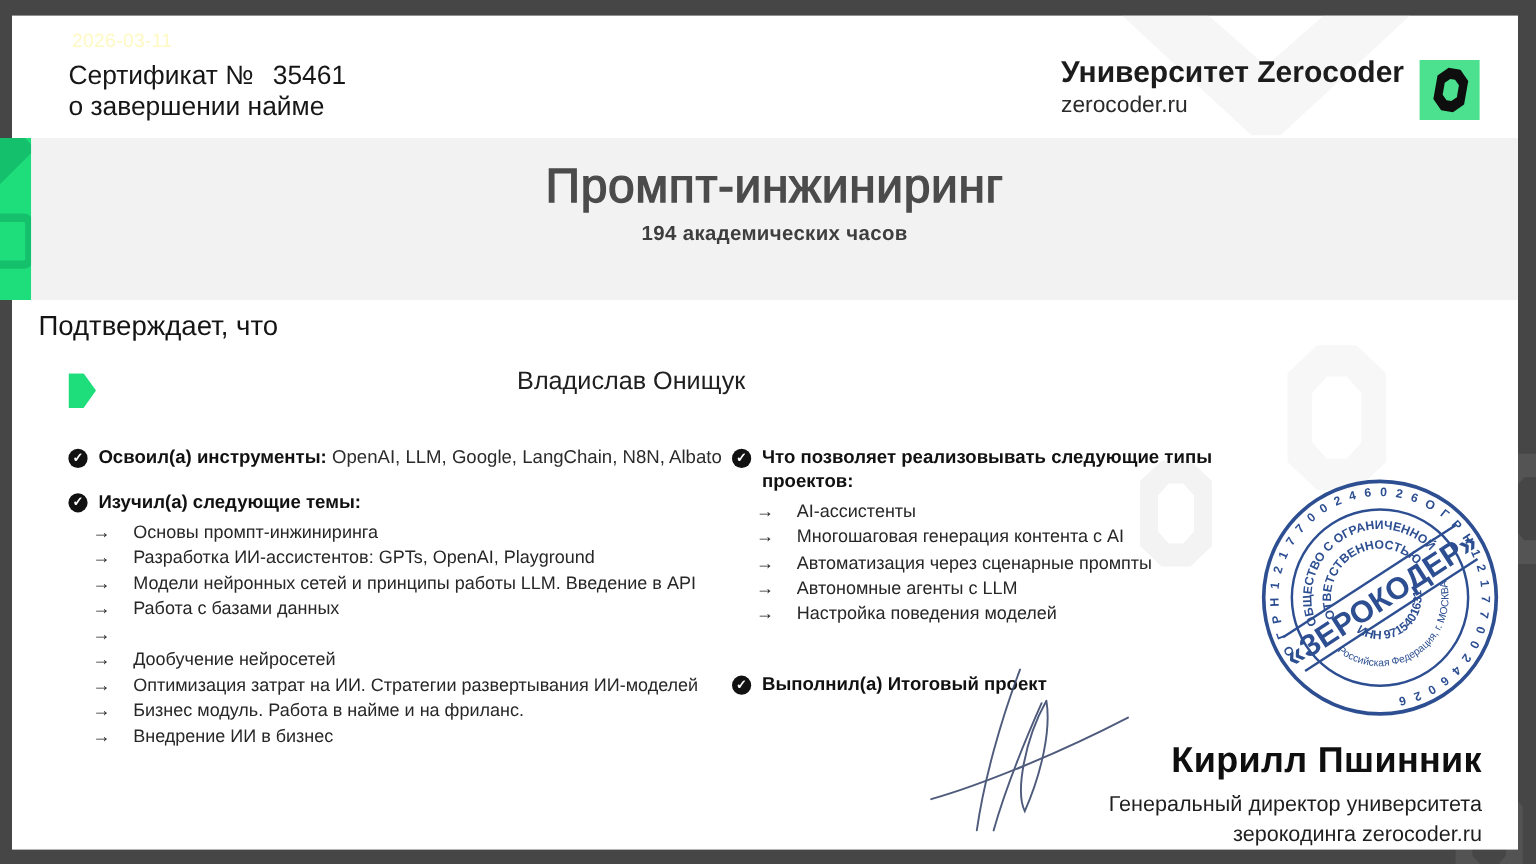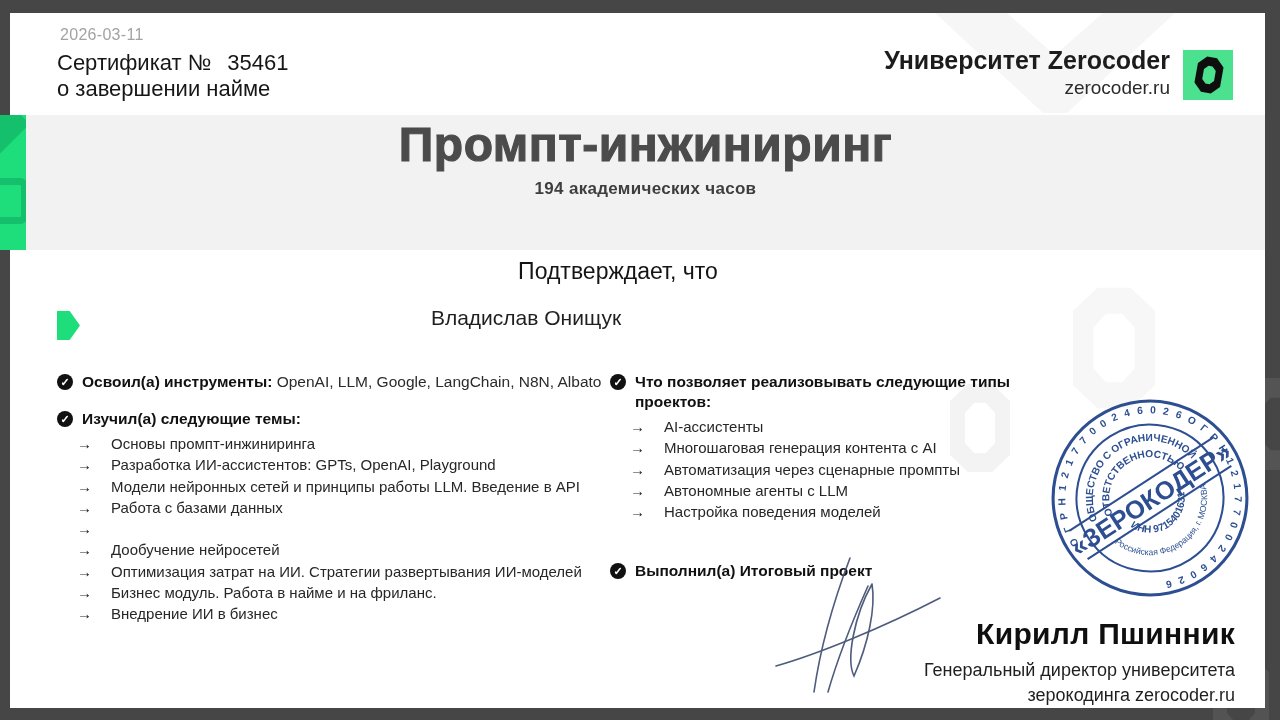--- a/index.html
+++ b/index.html
@@ -9,43 +9,43 @@
   .frame-glyph{position:absolute;z-index:0;}
   .card{position:absolute;left:10px;top:13px;width:1255px;height:695px;background:#ffffff;z-index:1;}
   .abs{position:absolute;z-index:2;}
 
   
   .wm-chevron{left:935px;top:13px;width:240px;height:100px;background:#f6f6f6;
      clip-path:polygon(0 0,30% 0,50% 42%,70% 0,100% 0,55% 100%,45% 100%);}
   .wm-oct{z-index:2;}
 
   
-  .hdr-date{left:60px;top:26px;font-size:16px;color:#a3a3a3;letter-spacing:.3px;}
+  .hdr-date{left:60px;top:26px;font-size:16px;color:#fef9c3;letter-spacing:.3px;}
   .hdr-cert{left:57px;top:50px;font-size:22px;color:#161616;}
   .hdr-cert .num{margin-left:16px;}
   .hdr-sub{left:57px;top:76px;font-size:22px;color:#161616;}
-  .brand{right:110px;top:46px;text-align:right;}
+  .brand{right:110px;top:46px;text-align:left;}
   .brand-name{font-size:25px;font-weight:bold;color:#1c1c1c;}
   .brand-site{font-size:19px;color:#2a2a2a;margin-top:2px;}
   .logo{left:1183px;top:50px;width:50px;height:50px;background:#4ce18f;
         display:flex;align-items:center;justify-content:center;}
 
   
   .green-strip{left:0;top:115px;width:26px;height:135px;background:#1edd7b;overflow:hidden;z-index:2;}
   .green-strip::before{content:"";position:absolute;left:-16px;top:-10px;width:36px;height:42px;
         background:#14c06c;transform:rotate(45deg);}
   .green-strip::after{content:"";position:absolute;left:-14px;bottom:26px;width:28px;height:32px;
         border:7px solid #14c06c;border-radius:8px;}
   .band{left:26px;top:115px;width:1239px;height:135px;background:#f2f2f2;text-align:center;}
-  .course-title{margin-top:2px;font-size:48px;font-weight:bold;color:#4b4b4b;
+  .course-title{margin-top:18px;font-size:40px;font-weight:normal;color:#4b4b4b;
         letter-spacing:.5px;-webkit-text-stroke:1.1px #4b4b4b;}
   .course-hours{margin-top:7px;font-size:17px;font-weight:bold;color:#3e3e3e;letter-spacing:.3px;}
 
   
-  .confirm-label{left:0;top:258px;width:1236px;text-align:center;font-size:23px;color:#141414;}
+  .confirm-label{left:0;top:258px;width:1236px;text-align:left;font-size:23px;color:#141414;padding-left:32px;}
   .student-name{left:0;top:306px;width:1052px;text-align:center;font-size:21px;color:#1f1f1f;}
   .pentagon{left:57px;top:311px;width:23px;height:29px;background:#1edd7b;
         clip-path:polygon(0 0,55% 0,100% 50%,55% 100%,0 100%);}
 
   
   .col-left{left:57px;top:372px;width:565px;}
   .col-right{left:610px;top:372px;width:465px;}
   .chk-row{display:flex;align-items:flex-start;gap:9px;font-size:15.5px;color:#2b2b2b;line-height:20px;}
   .chk-row b{color:#111;}
   .chk{flex:0 0 16px;width:16px;height:16px;border-radius:50%;background:#111;color:#fff;

